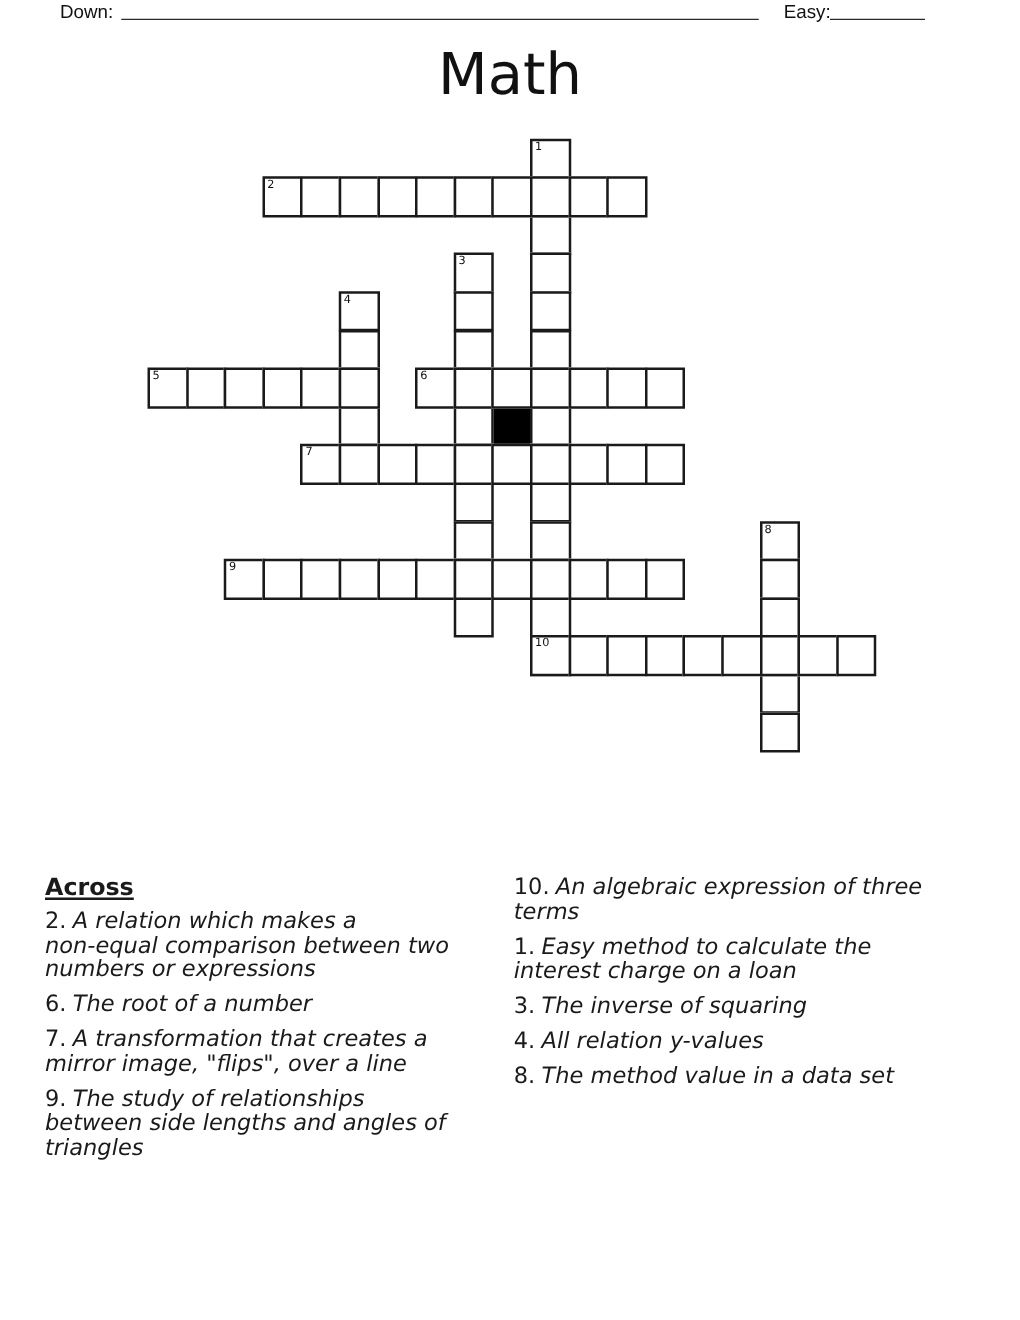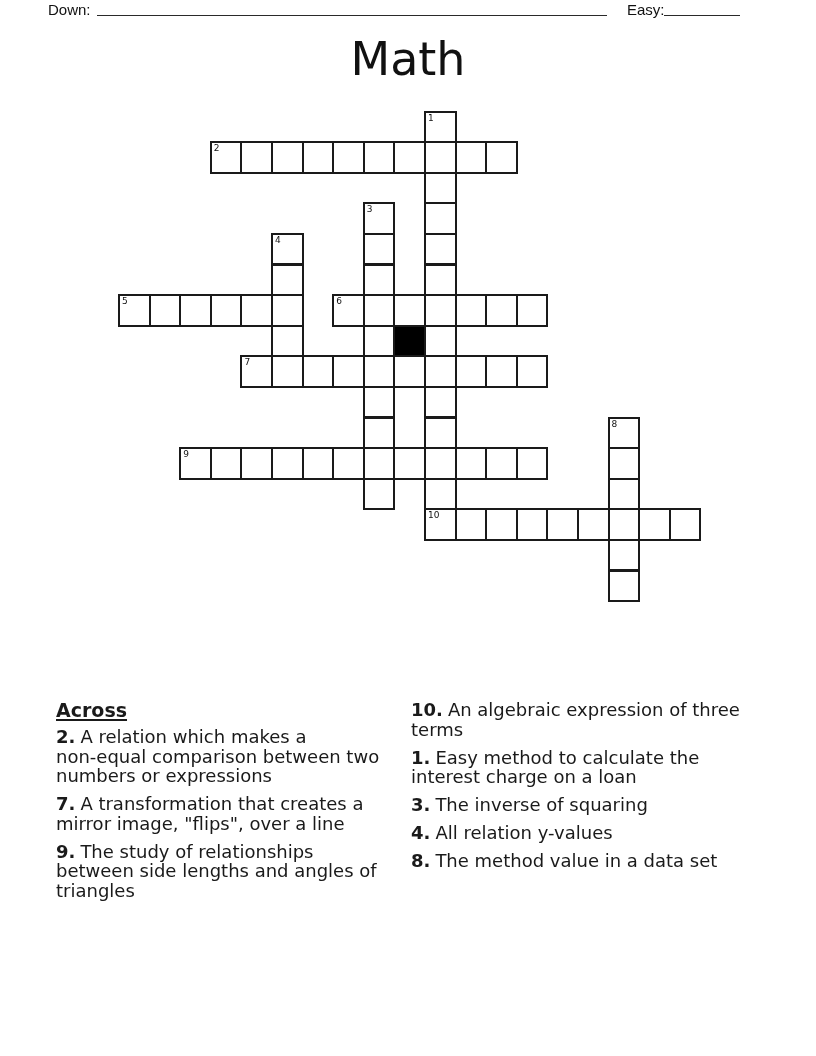--- a/index.html
+++ b/index.html
@@ -20,27 +20,27 @@
 
   
   #grid{position:absolute;left:0;top:0;width:816px;height:650px;}
   .cell{position:absolute;width:32.6px;height:32.6px;box-sizing:border-box;
         border:2px solid #1a1a1a;background:#ffffff;}
   .cell.black{background:#000;border-color:#000;}
   .cnumber{position:absolute;left:2px;top:0px;font-size:9px;line-height:10px;color:#111;}
 
   
   .clues-col{position:absolute;top:700px;}
-  .clues-left{left:56px;width:362px;}
+  .clues-left{left:36px;width:362px;}
   .clues-right{left:411px;width:392px;}
   .heading{font-size:19px;font-weight:bold;line-height:21px;margin:0 0 6px 0;
            text-decoration:underline;text-decoration-thickness:1.8px;text-underline-offset:2px;}
   .clue{margin:0 0 8.5px 0;font-size:18px;line-height:19.5px;}
-  .cnum{font-weight:bold;margin-right:5px;}
-  .ctext{white-space:pre-line;}
+  .cnum{font-weight:normal;margin-right:5px;}
+  .ctext{white-space:pre-line;font-style:italic;}
 </style>
 </head>
 <body>
 
 <div class="page">
 
   <span class="lbl name-lbl">Down:</span>
   <div class="blank name-blank"></div>
   <span class="lbl date-lbl">Easy:</span>
   <div class="blank date-blank"></div>
@@ -158,20 +158,21 @@
       <div class="cell" style="left: 607.6px; top: 508.3px;"></div>
       <div class="cell" style="left: 638.2px; top: 508.3px;"></div>
       <div class="cell" style="left: 668.8px; top: 508.3px;"></div>
     </div>
 
   <div class="clues-col clues-left">
     <div class="heading">Across</div>
     <p class="clue"><span class="cnum">2.</span><span class="ctext">A relation which makes a
 non-equal comparison between two
 numbers or expressions</span></p>
+    <p class="clue"><span class="cnum">6.</span><span class="ctext">The root of a number</span></p>
     <p class="clue"><span class="cnum">7.</span><span class="ctext">A transformation that creates a
 mirror image, "flips", over a line</span></p>
     <p class="clue"><span class="cnum">9.</span><span class="ctext">The study of relationships
 between side lengths and angles of
 triangles</span></p>
   </div>
 
   <div class="clues-col clues-right">
     <p class="clue"><span class="cnum">10.</span><span class="ctext">An algebraic expression of three
 terms</span></p>

